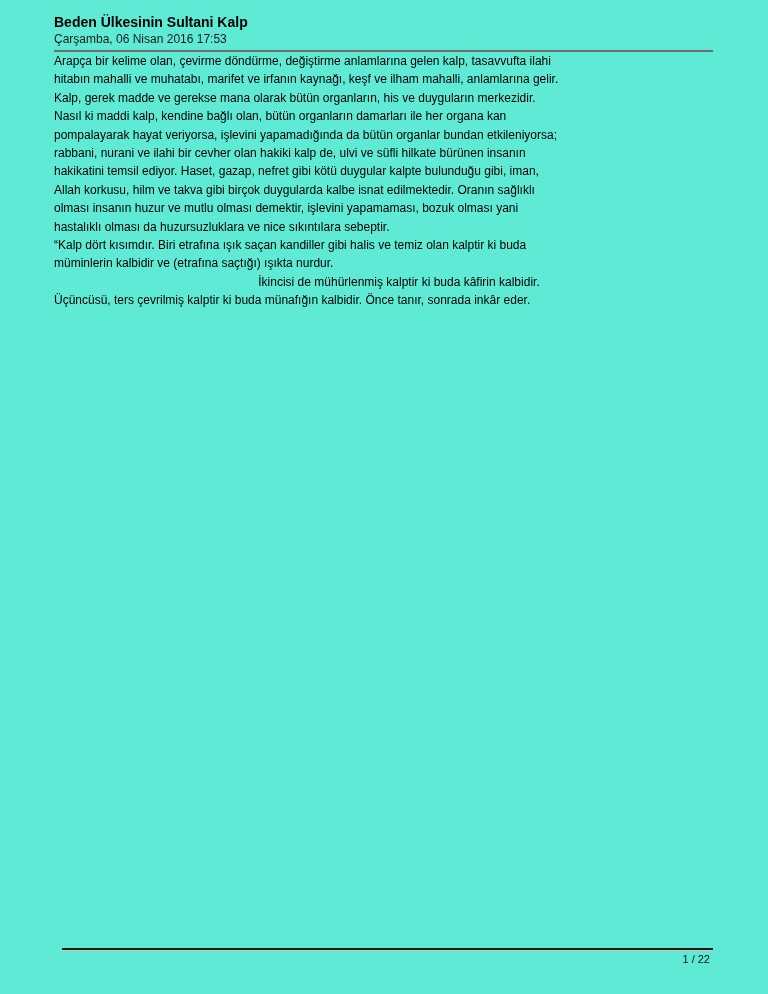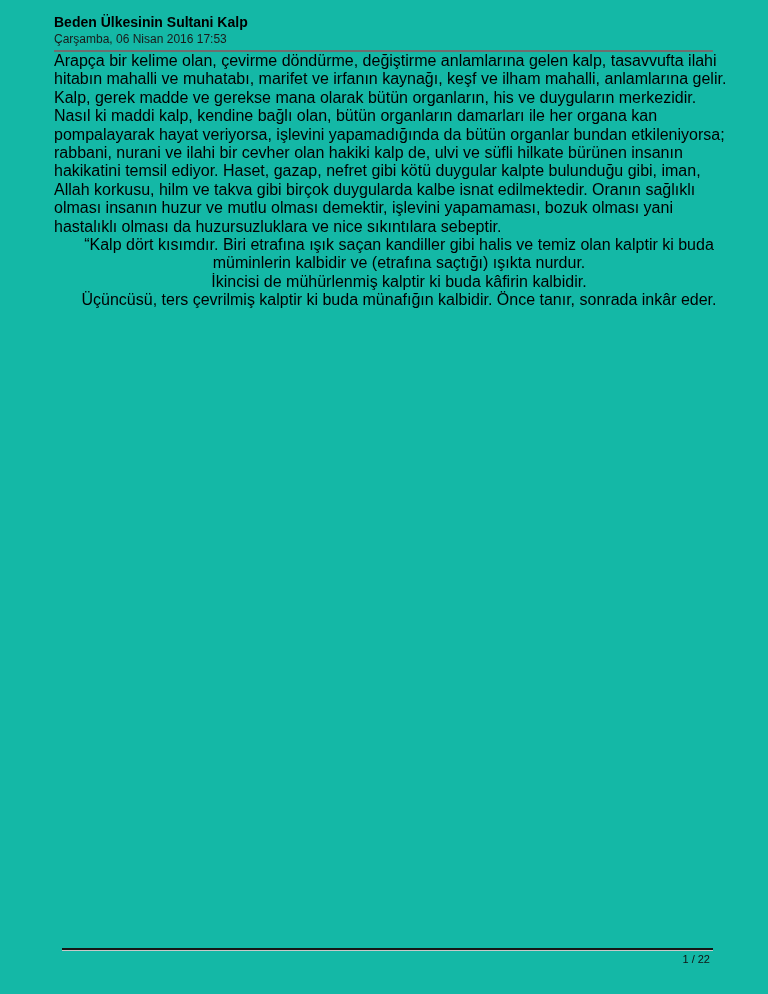--- a/index.html
+++ b/index.html
@@ -4,21 +4,21 @@
 <style>
   html, body {
     margin: 0;
     padding: 0;
     background: #ffffff;
   }
   .page {
     position: relative;
     width: 768px;
     height: 994px;
-    background: #14b8a6;
+    background: #5eead4;
     color: #000000;
     font-family: "Liberation Sans", sans-serif;
     overflow: hidden;
   }
   .doc-header {
     padding: 14px 55px 0 54px;
   }
   .doc-title {
     margin: 0;
     font-size: 14px;
@@ -33,33 +33,33 @@
     color: #1a1a1a;
   }
   .header-rule {
     margin-top: 3px;
     height: 2px;
     background: #6e6e6e;
   }
   .doc-body {
     padding-left: 54px;
     width: 690px;
-    font-size: 16px;
+    font-size: 12px;
     line-height: 18.4px;
     color: #000000;
   }
   .doc-body p {
     margin: 0;
     white-space: pre-line; 
   }
   .para-1 { margin-top: 70px; }
   .para-2 { margin-top: 48px; }
-  .para-3 { margin-top: 55px; text-align: center; }
+  .para-3 { margin-top: 55px; }
   .para-4 { margin-top: 140px; text-align: center; }
-  .para-5 { margin-top: 142px; text-align: center; }
+  .para-5 { margin-top: 142px; }
   .doc-footer {
     position: absolute;
     left: 62px;
     right: 55px;
     top: 948px;
   }
   .footer-rule {
     height: 2px;
     background: #161616;
     border-bottom: 1px solid #c9c9c9;

